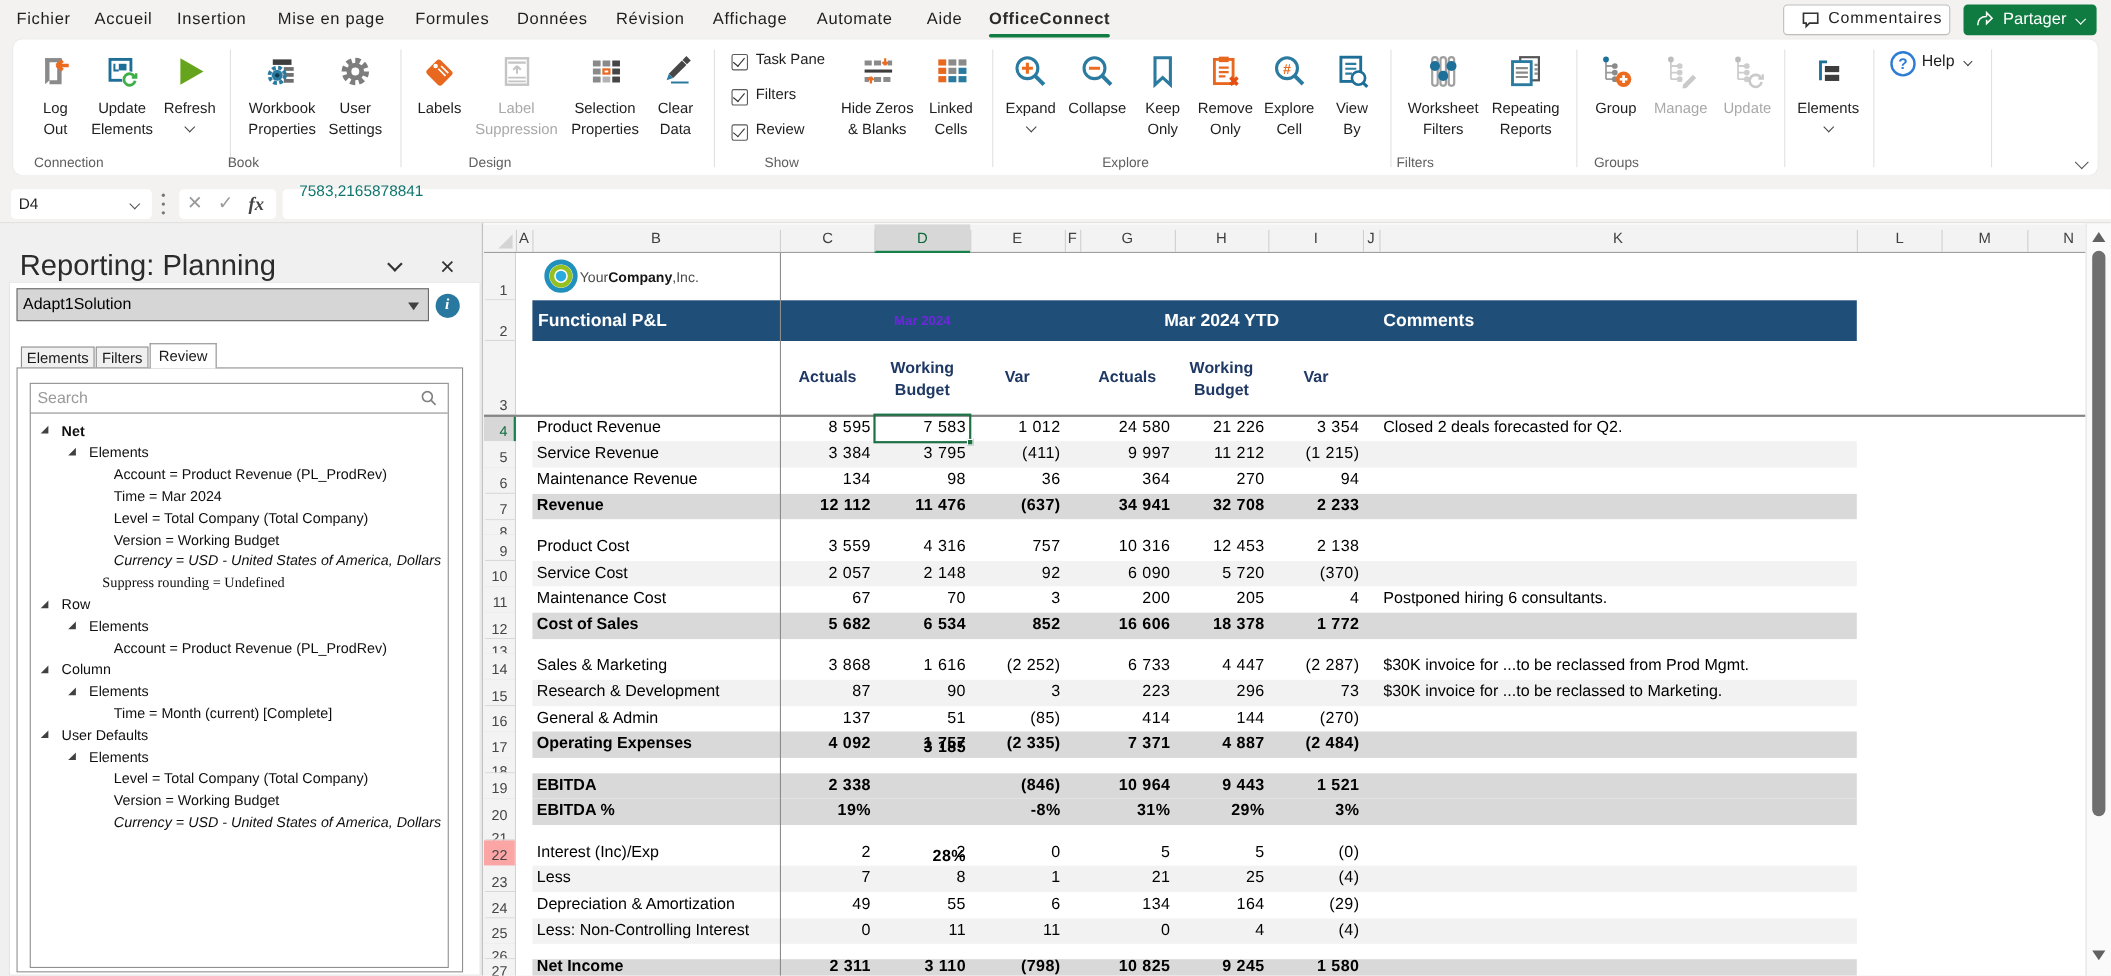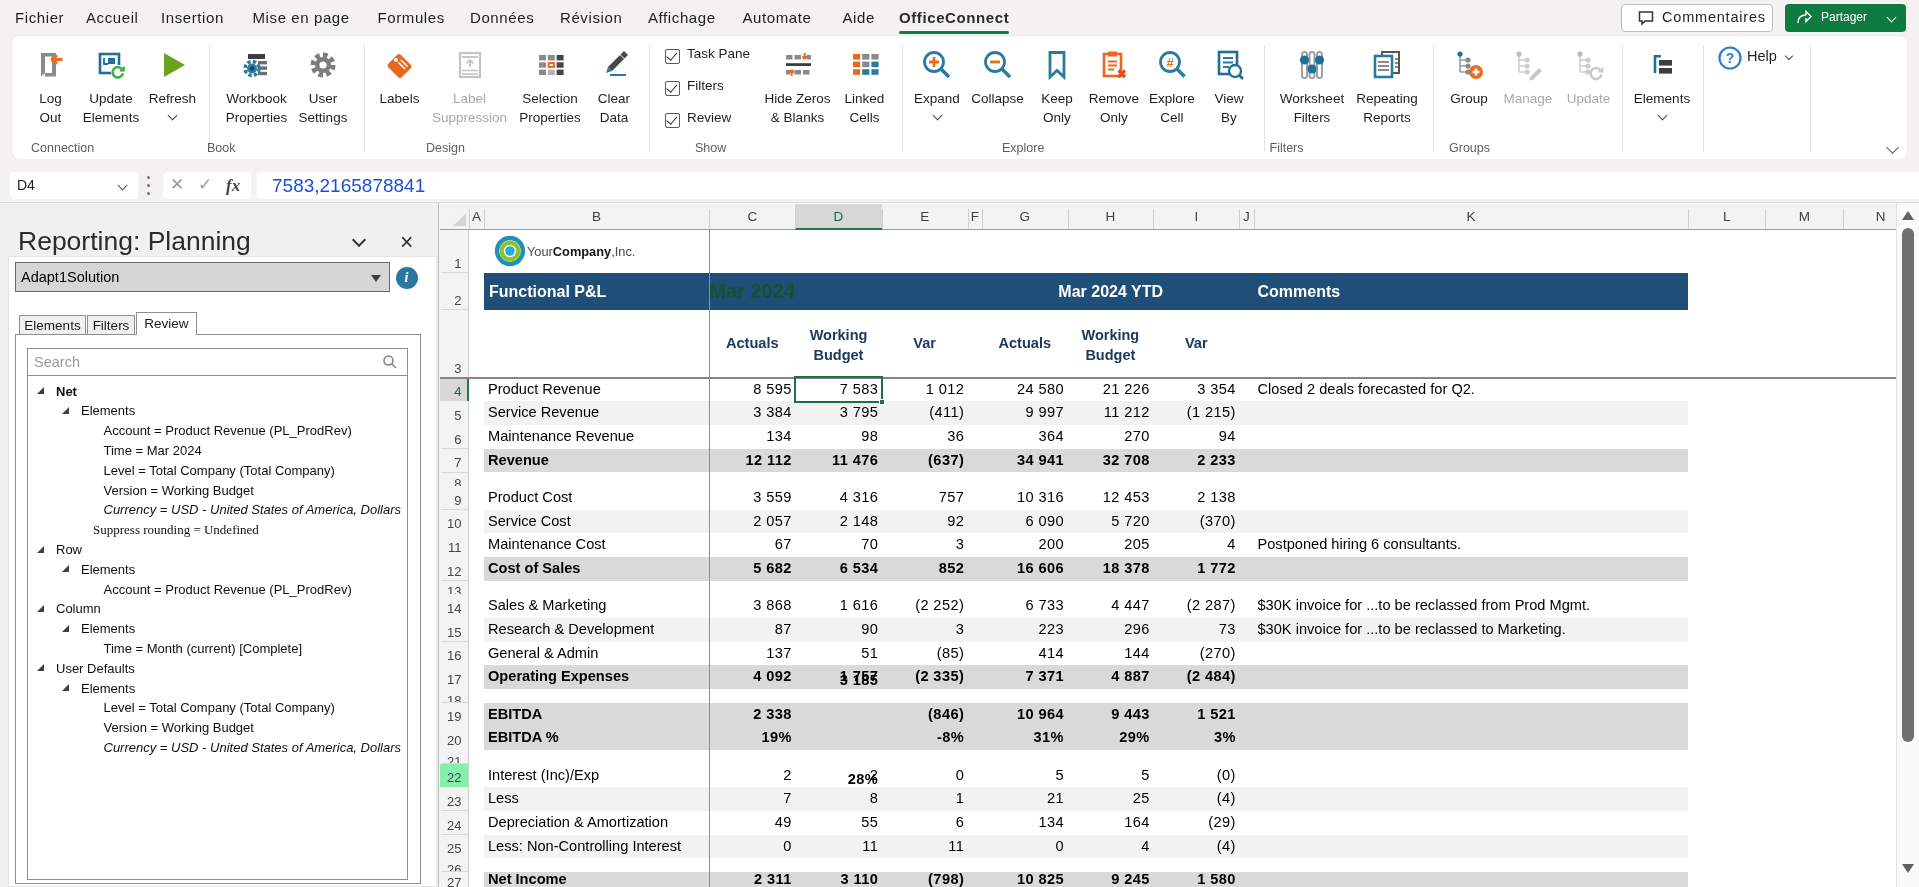--- a/index.html
+++ b/index.html
@@ -39,21 +39,21 @@
 <span class="a" style="left:899px;top:31px;width:110px;height:3px;background:#107c41;border-radius:2px"></span>
 <span class="a" style="left:1621px;top:3.5px;width:152px;height:28px;background:#fff;border:1px solid #bdbdbd;border-radius:4px"></span>
 <svg class="a" style="left:1637px;top:9px" width="18" height="18" viewBox="0 0 18 18">
     <path d="M2.5 3 h13 v9 h-7.5 l-3 3 v-3 h-2.5 Z" fill="none" stroke="#333" stroke-width="1.5"></path>
   </svg>
 <span class="a" style="left:1662px;top:0;line-height:35px;font-size:14.5px;color:#1e1e1e;letter-spacing:0.8px">Commentaires</span>
 <span class="a" style="left:1785px;top:3.5px;width:121px;height:28px;background:#0f7b41;border-radius:4px"></span>
 <svg class="a" style="left:1796px;top:9px" width="17" height="17" viewBox="0 0 17 17">
     <path d="M2 14 c0-5 3-8 8-8 M10 6 V2.5 L15 7.5 L10 12.5 V9" fill="none" stroke="#fff" stroke-width="1.4"></path>
   </svg>
-<span class="a" style="left:1821px;top:0;line-height:35px;font-size:12px;color:#fff">Partager</span>
+<span class="a" style="left:1821px;top:0;line-height:35px;font-size:15px;color:#fff">Partager</span>
 <span class="chev a" style="left:1888px;top:14px;border-color:#fff"></span>
 <div class="a" style="left:12px;top:36px;width:1895px;height:122.5px;background:#fff;border-radius:8px;box-shadow:0 0 0 1px #ececec"></div>
 <div class="sep" style="left:209.4px;top:45px;height:107px"></div>
 <div class="sep" style="left:363.7px;top:45px;height:107px"></div>
 <div class="sep" style="left:648.8px;top:45px;height:107px"></div>
 <div class="sep" style="left:902px;top:45px;height:107px"></div>
 <div class="sep" style="left:1263.6px;top:45px;height:107px"></div>
 <div class="sep" style="left:1433px;top:45px;height:107px"></div>
 <div class="sep" style="left:1621.5px;top:45px;height:107px"></div>
 <div class="sep" style="left:1703.4px;top:45px;height:107px"></div>
@@ -286,21 +286,21 @@
 <div class="a" style="left:0;top:159px;width:1919px;height:44px;background:#f3f2f1;border-bottom:1px solid #dcdcdc"></div>
 <div class="a" style="left:10px;top:172px;width:128px;height:27px;background:#fff;border-radius:4px"></div>
 <span class="a" style="left:17px;top:172px;line-height:27px;font-size:14px;color:#1e1e1e">D4</span>
 <span class="chev a" style="left:119px;top:182px;border-color:#555"></span>
 <span class="a" style="left:147px;top:176px;width:3px;height:3px;background:#777;border-radius:50%;box-shadow:0 8px 0 #777,0 16px 0 #777"></span>
 <div class="a" style="left:163px;top:172px;width:88px;height:27px;background:#fff;border-radius:4px"></div>
 <span class="a" style="left:170px;top:172px;line-height:26px;font-size:17px;color:#9a9a9a">✕</span>
 <span class="a" style="left:198px;top:172px;line-height:26px;font-size:17px;color:#9a9a9a">✓</span>
 <span class="a" style="left:226px;top:172px;line-height:27px;font-size:17px;color:#444;font-style:italic;font-family:'Liberation Serif',serif;font-weight:bold">fx</span>
 <div class="a" style="left:257px;top:172px;width:1662px;height:27px;background:#fff;border-radius:4px 0 0 4px"></div>
-<span class="a" style="left:272px;top:172px;line-height:27px;font-size:19px;color:#1d4ed8">7583,2165878841</span>
+<span class="a" style="left:272px;top:160px;line-height:27px;font-size:14px;color:#0f766e">7583,2165878841</span>
 <div class="a" style="left:440px;top:203px;width:1456px;height:684px;background:#fff"></div>
 <div class="a" style="left:440px;top:204px;width:1456px;height:25.5px;background:#f3f3f3;border-bottom:1.3px solid #9e9e9e"></div>
 <span class="a" style="left:453px;top:213px;width:0;height:0;border-left:13px solid transparent;border-bottom:13px solid #d4d4d4"></span>
 <div class="chd" style="left:469.4px;width:14.1px">A</div>
 <div class="chd" style="left:483.5px;width:225.8px">B</div>
 <div class="chd" style="left:709.3px;width:86.0px">C</div>
 <div class="chd" style="left:881.7px;width:86.0px">E</div>
 <div class="chd" style="left:967.7px;width:14.3px">F</div>
 <div class="chd" style="left:982.0px;width:85.5px">G</div>
 <div class="chd" style="left:1067.5px;width:85.7px">H</div>
@@ -361,42 +361,42 @@
 <div class="rno" style="left:440px;top:665.4px;width:28.4px;height:23.700000000000045px;background:#f3f3f3;color:#454545;align-items:flex-end;padding-bottom:2px">17</div>
 <div class="a" style="left:441px;top:688.6px;width:28px;height:1px;background:#d8d8d8"></div>
 <div class="rno" style="left:440px;top:689.1px;width:28.4px;height:13.5px;background:#f3f3f3;color:#454545;align-items:flex-start;padding-top:3.5px">18</div>
 <div class="a" style="left:441px;top:702.1px;width:28px;height:1px;background:#d8d8d8"></div>
 <div class="rno" style="left:440px;top:702.6px;width:28.4px;height:23.699999999999932px;background:#f3f3f3;color:#454545;align-items:flex-end;padding-bottom:2px">19</div>
 <div class="a" style="left:441px;top:725.8px;width:28px;height:1px;background:#d8d8d8"></div>
 <div class="rno" style="left:440px;top:726.3px;width:28.4px;height:23.700000000000045px;background:#f3f3f3;color:#454545;align-items:flex-end;padding-bottom:2px">20</div>
 <div class="a" style="left:441px;top:749.5px;width:28px;height:1px;background:#d8d8d8"></div>
 <div class="rno" style="left:440px;top:750.0px;width:28.4px;height:13.5px;background:#f3f3f3;color:#454545;align-items:flex-start;padding-top:3.5px">21</div>
 <div class="a" style="left:441px;top:763.0px;width:28px;height:1px;background:#d8d8d8"></div>
-<div class="rno" style="left:440px;top:763.5px;width:28.4px;height:23.700000000000045px;background:#86efac;color:#454545;align-items:flex-end;padding-bottom:2px">22</div>
+<div class="rno" style="left:440px;top:763.5px;width:28.4px;height:23.700000000000045px;background:#fca5a5;color:#454545;align-items:flex-end;padding-bottom:2px">22</div>
 <div class="a" style="left:441px;top:786.7px;width:28px;height:1px;background:#d8d8d8"></div>
 <div class="rno" style="left:440px;top:787.2px;width:28.4px;height:23.699999999999932px;background:#f3f3f3;color:#454545;align-items:flex-end;padding-bottom:2px">23</div>
 <div class="a" style="left:441px;top:810.4px;width:28px;height:1px;background:#d8d8d8"></div>
 <div class="rno" style="left:440px;top:810.9px;width:28.4px;height:23.700000000000045px;background:#f3f3f3;color:#454545;align-items:flex-end;padding-bottom:2px">24</div>
 <div class="a" style="left:441px;top:834.1px;width:28px;height:1px;background:#d8d8d8"></div>
 <div class="rno" style="left:440px;top:834.6px;width:28.4px;height:23.699999999999932px;background:#f3f3f3;color:#454545;align-items:flex-end;padding-bottom:2px">25</div>
 <div class="a" style="left:441px;top:857.8px;width:28px;height:1px;background:#d8d8d8"></div>
 <div class="rno" style="left:440px;top:858.3px;width:28.4px;height:13.5px;background:#f3f3f3;color:#454545;align-items:flex-start;padding-top:3.5px">26</div>
 <div class="a" style="left:441px;top:871.3px;width:28px;height:1px;background:#d8d8d8"></div>
 <div class="rno" style="left:440px;top:871.8px;width:28.4px;height:15.200000000000045px;background:#f3f3f3;color:#454545;align-items:flex-start;padding-top:3.5px">27</div>
 
 <div class="a" style="left:467px;top:377.7px;width:2.4px;height:23.7px;background:#14804a"></div>
 <svg class="a" style="left:494px;top:234.5px" width="32" height="32" viewBox="0 0 32 32">
     <circle cx="16" cy="16" r="12.9" fill="none" stroke="#2290bd" stroke-width="4.5"></circle>
     <circle cx="16" cy="16" r="8.3" fill="none" stroke="#94c021" stroke-width="4.2"></circle>
     <circle cx="16" cy="16" r="4.8" fill="#29abe2"></circle>
   </svg>
 <span class="cell" style="left:527px;top:244px;font-size:12.8px;color:#4a4a4a">Your<span style="font-weight:bold;color:#151515">Company</span>,Inc.</span>
 <div class="a" style="left:483.5px;top:272.5px;width:1204.8px;height:37px;background:#1f4e79"></div>
 <span class="cell b" style="left:489px;top:272.5px;line-height:37px;font-size:16px;color:#fff">Functional P&amp;L</span>
-<span class="cell b" style="left:709.3px;top:272.5px;width:258.4000000000001px;line-height:37px;font-size:20px;color:#14532d;">Mar 2024</span>
+<span class="cell b" style="left:709.3px;top:272.5px;width:258.4000000000001px;line-height:37px;font-size:12px;color:#6d28d9;text-align:center">Mar 2024</span>
 <span class="cell b" style="left:982.0px;top:272.5px;width:257.4000000000001px;line-height:37px;font-size:16px;color:#fff;text-align:center">Mar 2024 YTD</span>
 <span class="cell b" style="left:1257.5px;top:272.5px;line-height:37px;font-size:16px;color:#fff">Comments</span>
 <span class="cell b" style="left:709.3px;top:335px;width:86.0px;text-align:center;font-size:14.6px;color:#1f3864">Actuals</span>
 <span class="cell b" style="left:795.3px;top:325px;width:86.4px;text-align:center;font-size:14.5px;line-height:20px;color:#1f3864">Working<br>Budget</span>
 <span class="cell b" style="left:881.7px;top:335px;width:86.0px;text-align:center;font-size:14.6px;color:#1f3864">Var</span>
 <span class="cell b" style="left:982.0px;top:335px;width:85.5px;text-align:center;font-size:14.6px;color:#1f3864">Actuals</span>
 <span class="cell b" style="left:1067.5px;top:325px;width:85.7px;text-align:center;font-size:14.5px;line-height:20px;color:#1f3864">Working<br>Budget</span>
 <span class="cell b" style="left:1153.2px;top:335px;width:86.2px;text-align:center;font-size:14.6px;color:#1f3864">Var</span>
 <span class="cell" style="left:488px;top:377.7px;line-height:23.7px">Product Revenue</span>
 <span class="cell num" style="left:709.3px;top:377.7px;width:82.5px;line-height:23.7px">8 595</span>

